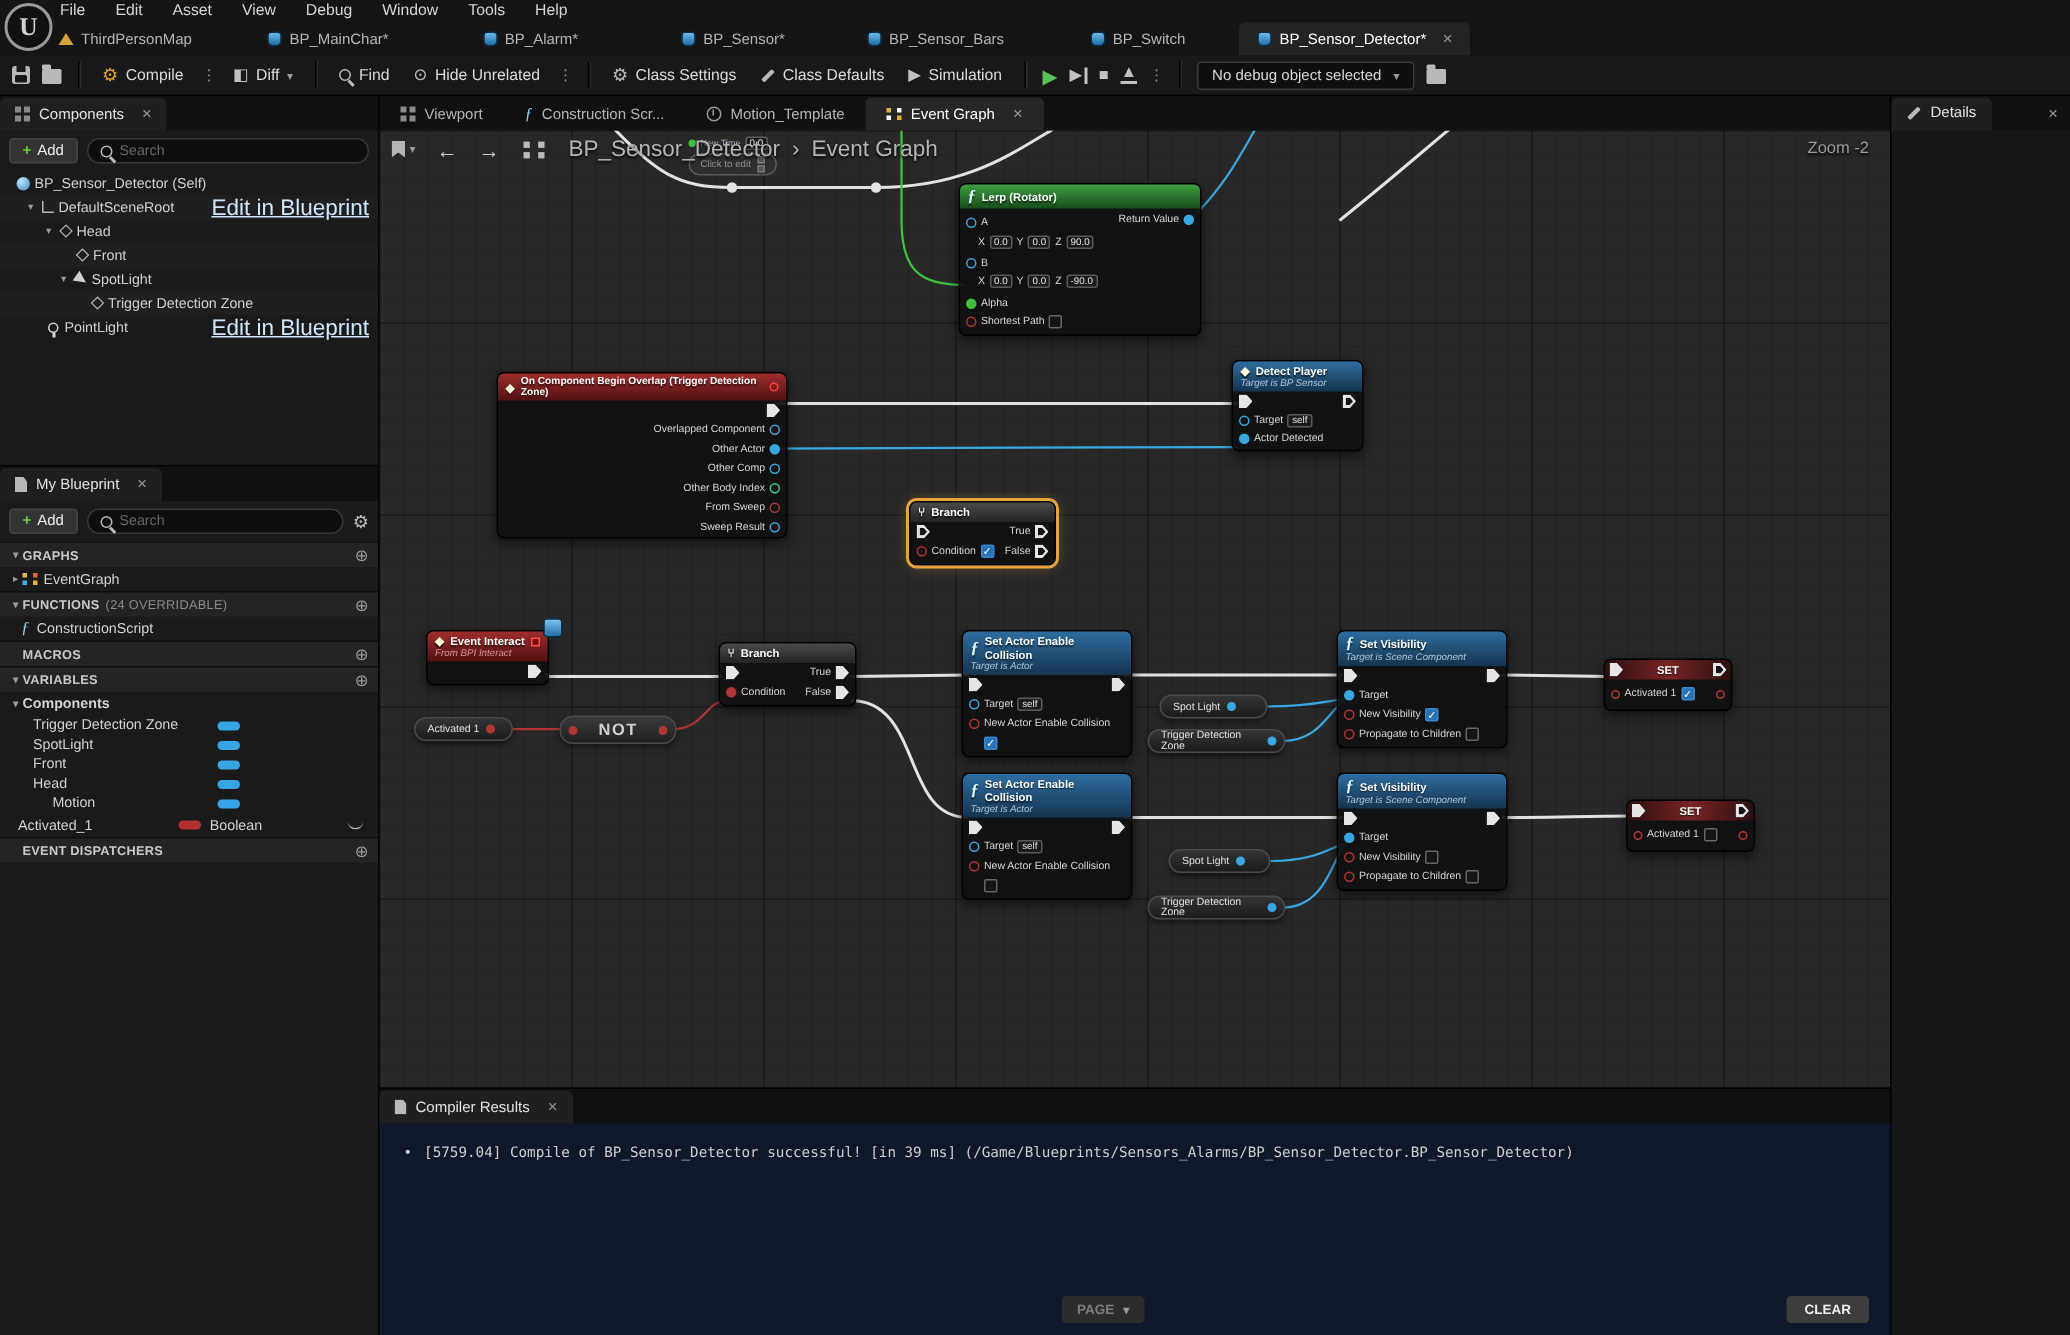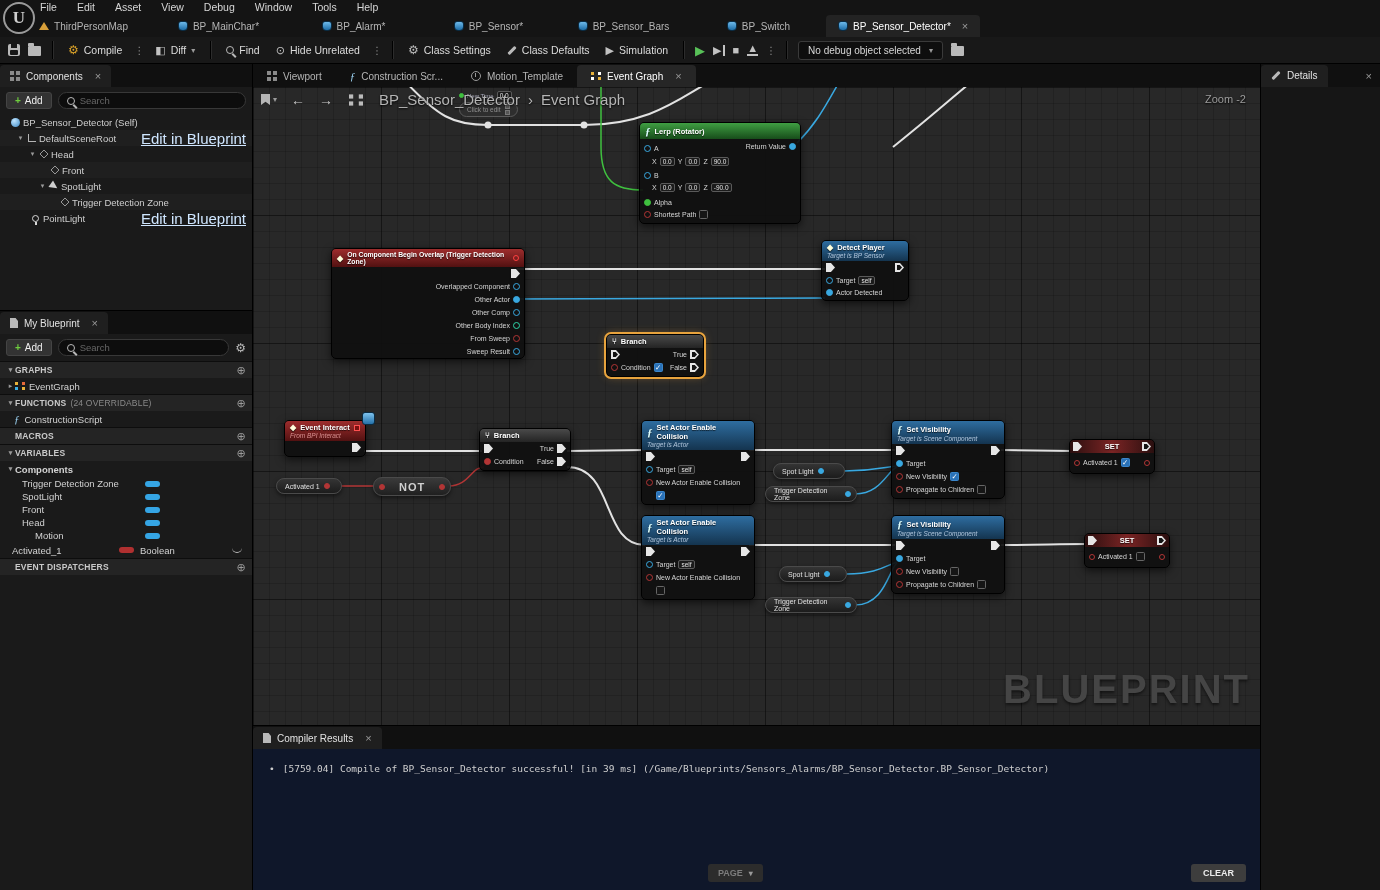--- a/index.html
+++ b/index.html
@@ -393,21 +393,20 @@
         <i style="left:7px;top:0;background:#fff"></i>
         <i style="left:0;top:5px;background:#fff"></i>
         <i style="left:7px;top:5px"></i>
       </span>
       <span>Event Graph</span>
       <span class="close-x">×</span>
     </div>
 </div>
 
 <div id="canvas">
-  <div id="watermark">BLUEPRINT</div>
 
   <svg id="wires" width="1008" height="638">
     <path d="M150,-8 C185,30 200,38 235,38" stroke="#e2e2e2" stroke-width="2" fill="none"></path>
     <path d="M235,38 L331,38" stroke="#e2e2e2" stroke-width="2" fill="none"></path>
     <path d="M331,38 C400,38 430,8 462,-8" stroke="#e2e2e2" stroke-width="2" fill="none"></path>
     <path d="M640,60 C680,28 702,8 722,-8" stroke="#e2e2e2" stroke-width="2" fill="none"></path>
     <path d="M348,-8 L348,60 C348,95 362,103 390,103" stroke="#3fc03f" stroke-width="1.5" fill="none"></path>
     <path d="M544,56 C566,34 576,12 588,-8" stroke="#39a8e0" stroke-width="1.5" fill="none"></path>
     <circle cx="235" cy="38" r="3.5" fill="#e2e2e2"></circle>
     <circle cx="331" cy="38" r="3.5" fill="#e2e2e2"></circle>

